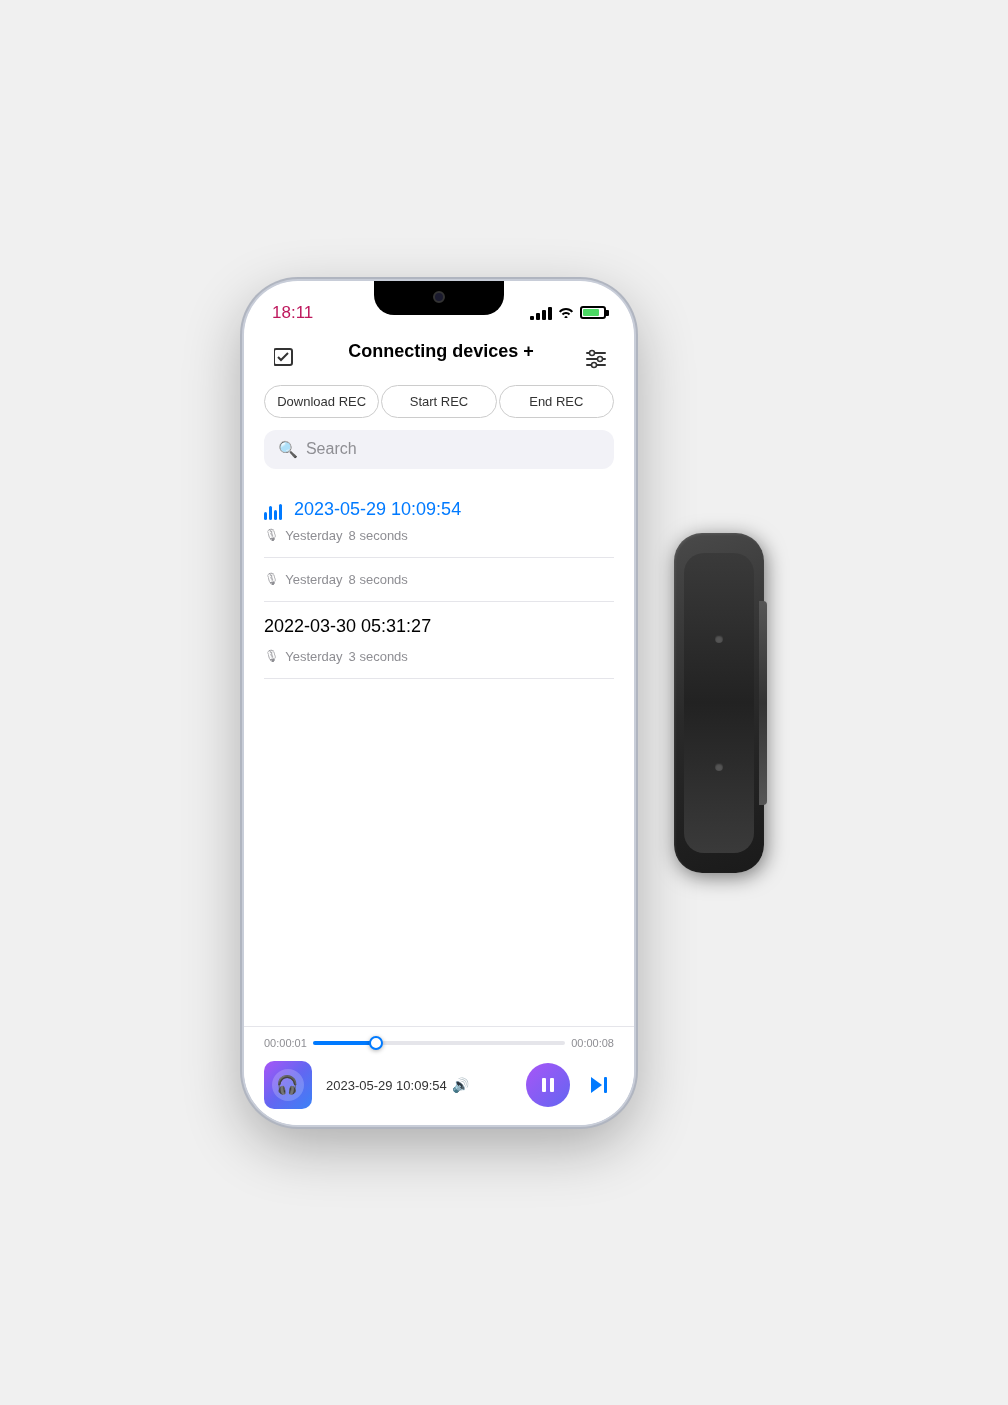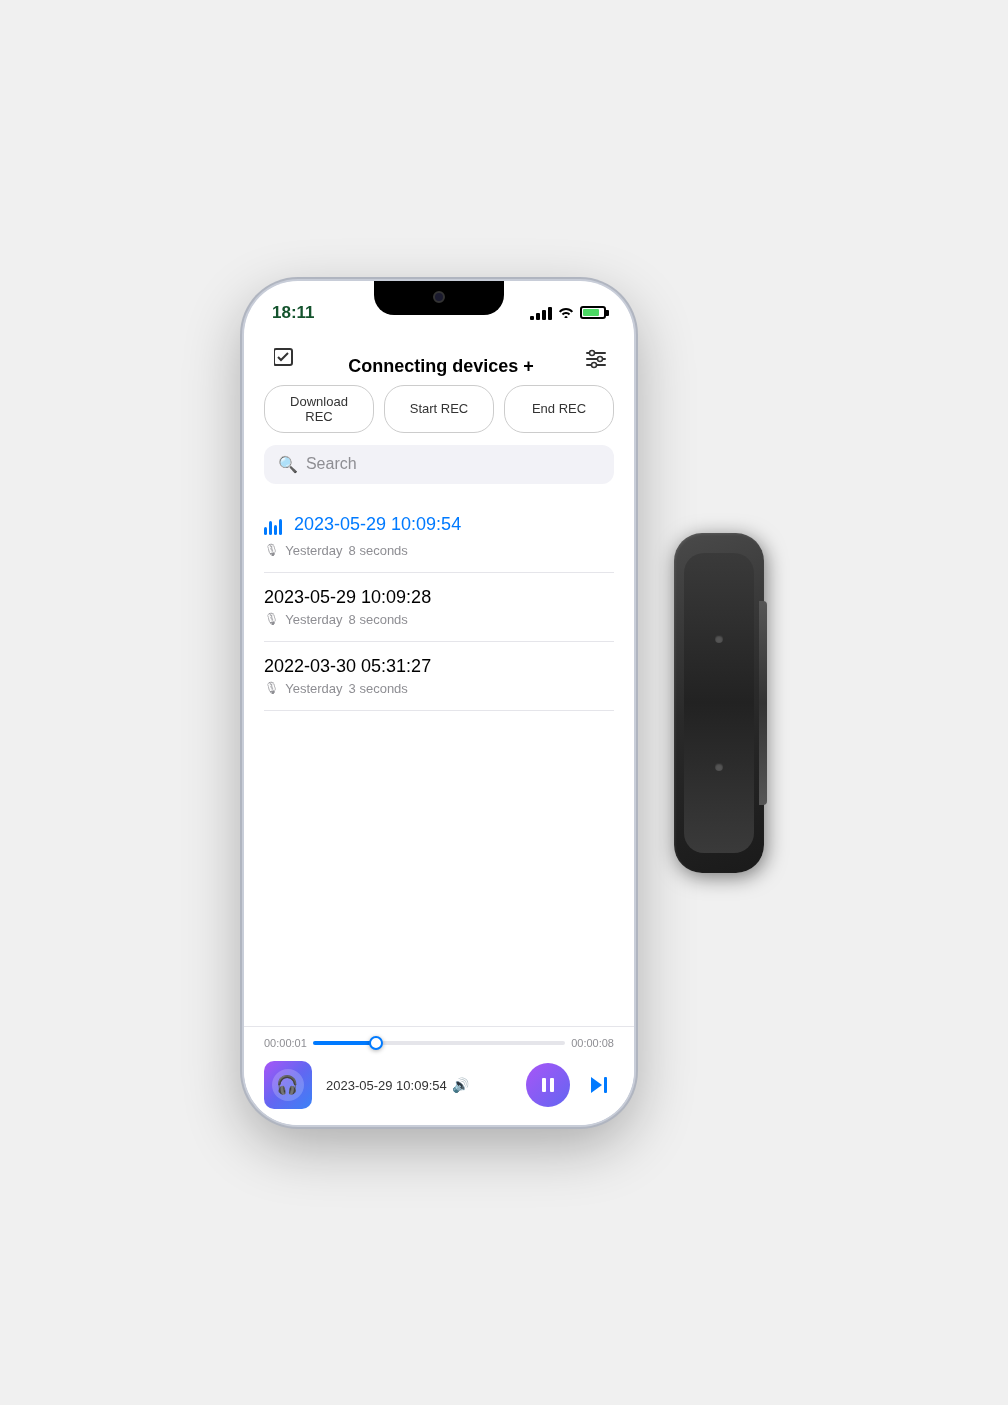--- a/index.html
+++ b/index.html
@@ -67,22 +67,22 @@
     .status-bar {
       display: flex;
       justify-content: space-between;
       align-items: center;
       padding: 14px 28px 0 28px;
       height: 50px;
       flex-shrink: 0;
     }
     .status-time {
       font-size: 17px;
-      font-weight: 700;
-      color: #14532d;
+      font-weight: 400;
+      color: #be185d;
     }
     .status-icons {
       display: flex;
       align-items: center;
       gap: 6px;
     }
     .signal-bars {
       display: flex;
       align-items: flex-end;
       gap: 2px;
@@ -146,21 +146,21 @@
       width: 12px;
       height: 12px;
       background: #1a1a2e;
       border-radius: 50%;
       border: 2px solid #333;
     }
 
     
     .app-header {
       display: flex;
-      align-items: flex-end;
+      align-items: flex-start;
       justify-content: space-between;
       padding: 10px 20px 8px 24px;
       flex-shrink: 0;
     }
     .header-icon-left {
       width: 36px;
       height: 36px;
       display: flex;
       align-items: center;
       justify-content: center;
@@ -176,21 +176,21 @@
       width: 36px;
       height: 36px;
       display: flex;
       align-items: center;
       justify-content: center;
     }
 
     
     .action-buttons {
       display: flex;
-      gap: 10px;
+      gap: 2px;
       padding: 0 20px 12px 20px;
       flex-shrink: 0;
     }
     .action-btn {
       flex: 1;
       padding: 8px 10px;
       border: 1.5px solid #ccc;
       border-radius: 20px;
       background: #fff;
       font-size: 13px;
@@ -486,32 +486,29 @@
           <span class="recording-title active">2023-05-29 10:09:54</span>
         </div>
         <div class="recording-meta">
           <span class="mic-icon">🎙</span>
           <span>Yesterday</span>
           <span>8 seconds</span>
         </div>
       </div>
 
       <div class="recording-item">
-        <div style="margin-bottom:4px;">
-          <span class="recording-title">2023-05-29 10:09:28</span>
-        </div>
         <div class="recording-meta">
           <span class="mic-icon">🎙</span>
           <span>Yesterday</span>
           <span>8 seconds</span>
         </div>
       </div>
 
       <div class="recording-item">
-        <div style="margin-bottom:4px;">
+        <div style="margin-bottom:12px;">
           <span class="recording-title">2022-03-30 05:31:27</span>
         </div>
         <div class="recording-meta">
           <span class="mic-icon">🎙</span>
           <span>Yesterday</span>
           <span>3 seconds</span>
         </div>
       </div>
 
     </div>

